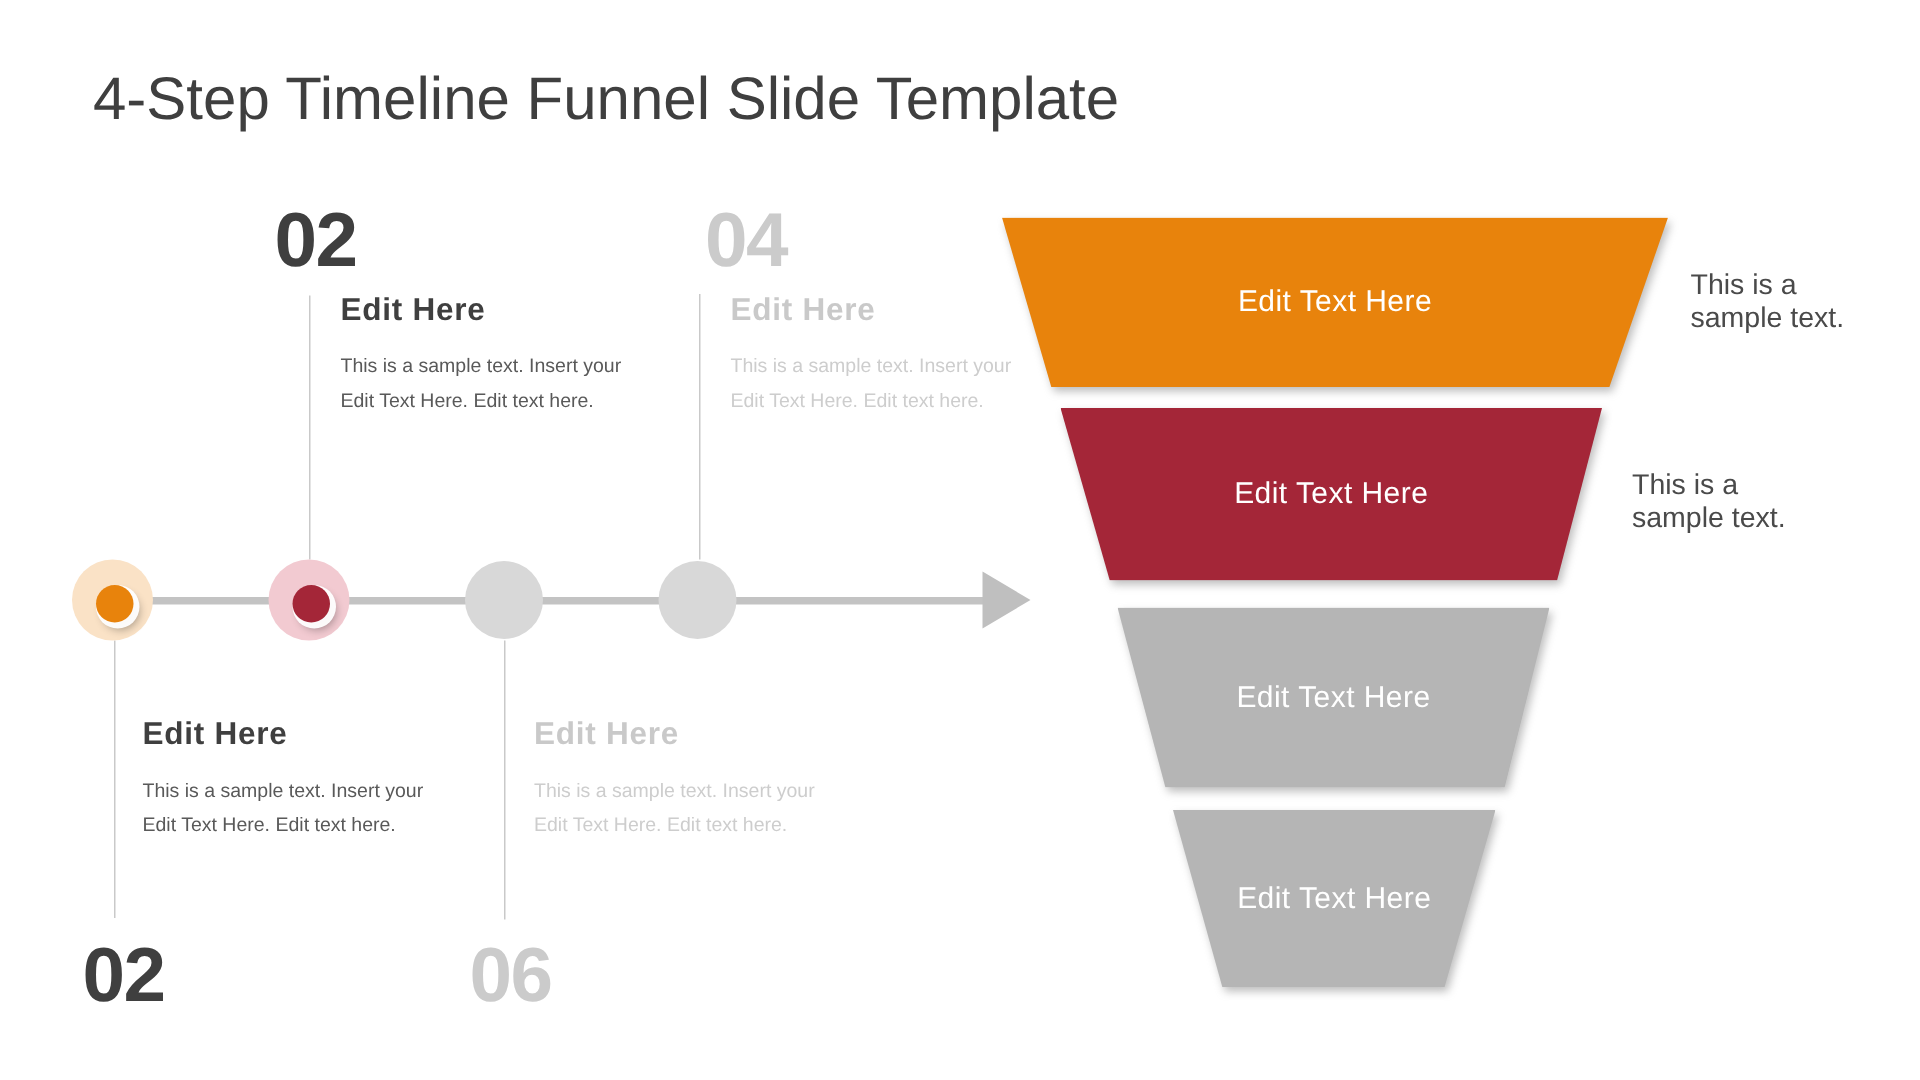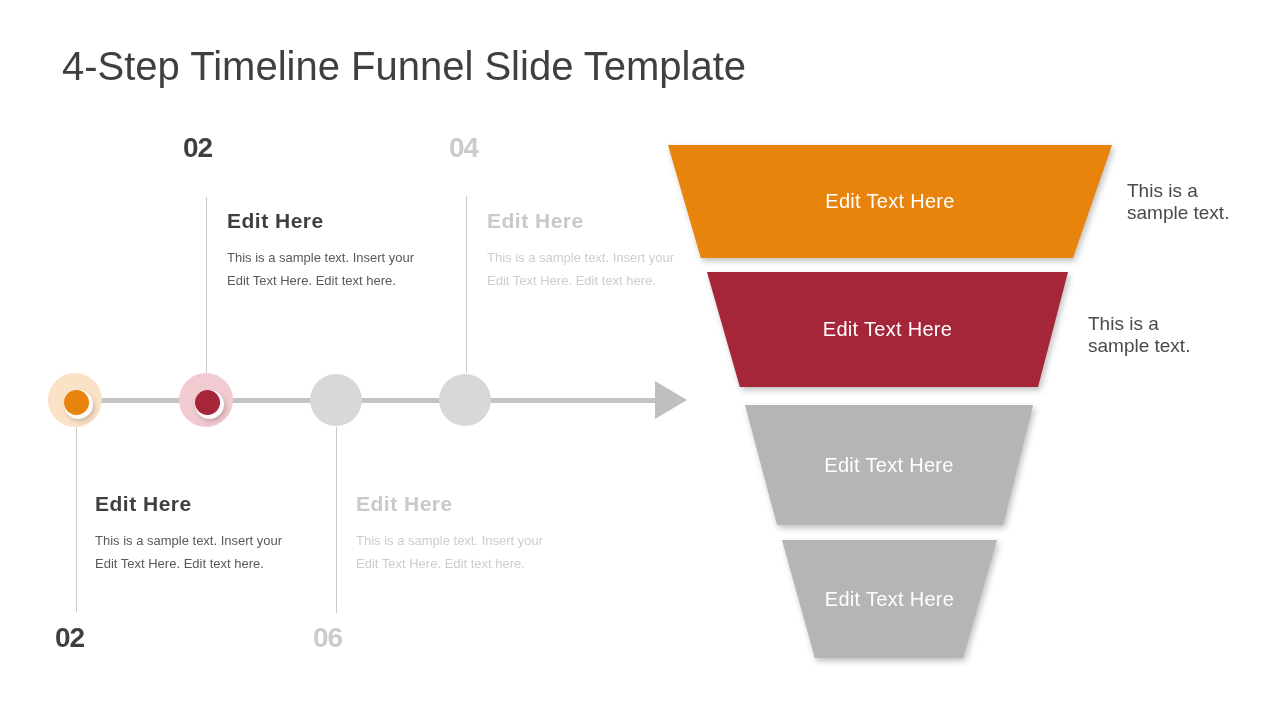--- a/index.html
+++ b/index.html
@@ -37,35 +37,35 @@
   .d2{left:179px;top:373px;}
   .d3{left:310px;top:374px;}
   .d4{left:439px;top:374px;}
   .dot-inner{
     width:25px;height:25px;border-radius:50%;
     transform:translate(1px,2px);
     box-shadow:2px 2px 0 2px rgba(255,255,255,0.95), 4px 5px 6px rgba(0,0,0,0.3);
   }
 
   .step-number{
-    position:absolute;font-size:28px;font-weight:700;line-height:1;
+    position:absolute;font-size:51px;font-weight:700;line-height:1;
     color:#3F3F3F;letter-spacing:-1px;
   }
   .n01{left:55px;top:624px;}
   .n02{left:183px;top:134px;}
   .n03{left:313px;top:624px;}
-  .n04{left:449px;top:134px;text-align:right;}
+  .n04{left:470px;top:134px;text-align:right;}
   .step-number.inactive{color:#CBCBCB;}
 
   .step-block{position:absolute;width:205px;}
   .b01{left:95px;top:476px;}
   .b02{left:227px;top:193px;}
   .b03{left:356px;top:476px;}
   .b04{left:487px;top:193px;}
-  .step-heading{font-size:21px;font-weight:700;color:#3F3F3F;margin:16px 0 14px 0;letter-spacing:0.5px;}
+  .step-heading{font-size:21px;font-weight:700;color:#3F3F3F;margin:2px 0 14px 0;letter-spacing:0.5px;}
   .step-body{font-size:13px;color:#595959;line-height:22.5px;}
   .step-block.inactive .step-heading{color:#C9C9C9;}
   .step-block.inactive .step-body{color:#CDCDCD;}
 
   
   .seg-wrap{position:absolute;filter:drop-shadow(2px 3px 3px rgba(110,110,110,0.45));}
   .seg{
     width:100%;height:100%;display:flex;align-items:center;justify-content:center;
     color:#FFFFFF;font-size:20px;letter-spacing:0.3px;
   }

